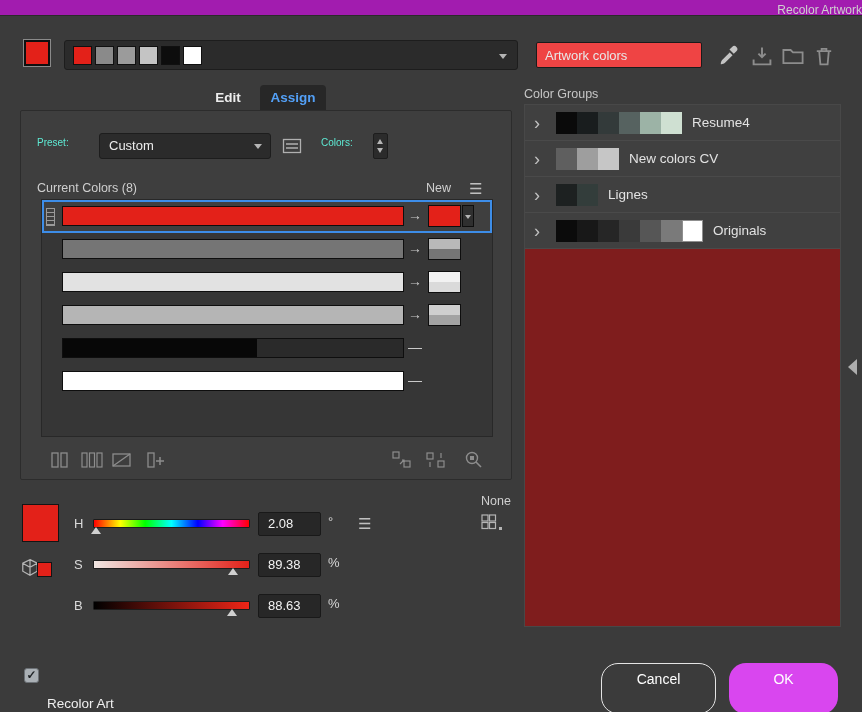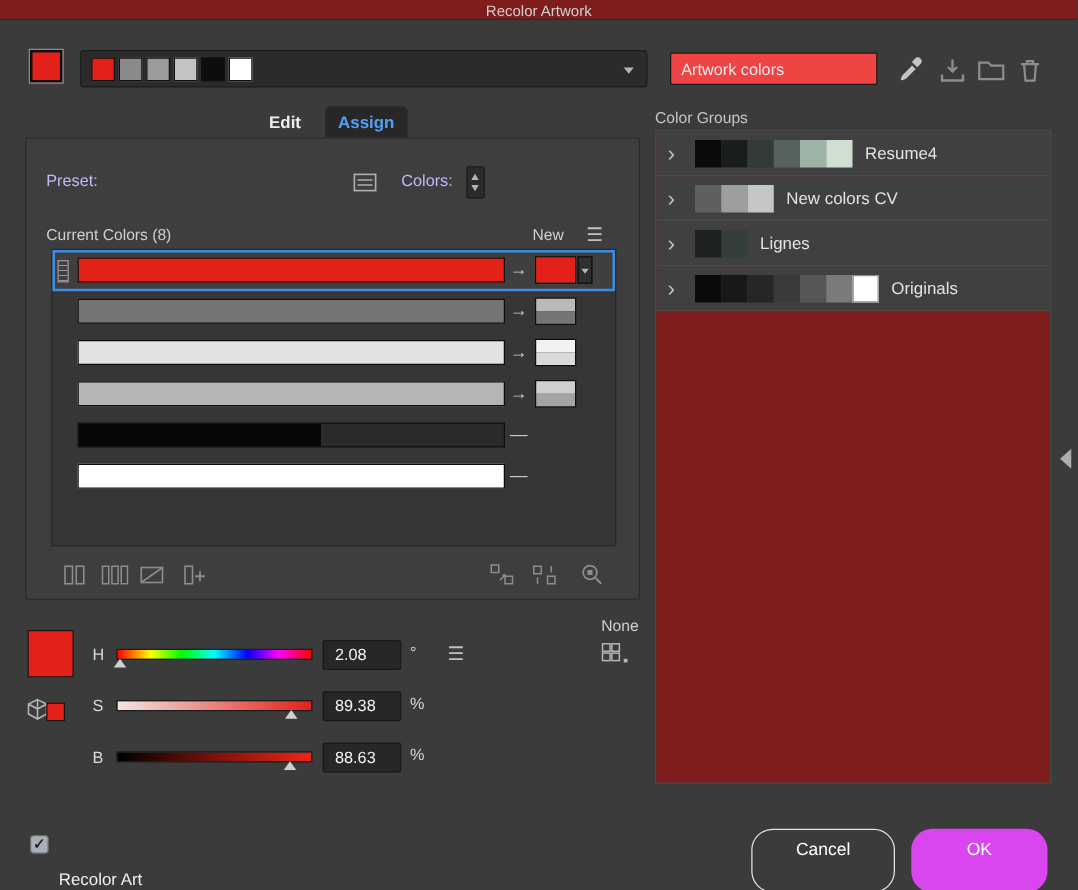--- a/index.html
+++ b/index.html
@@ -1,40 +1,40 @@
 <!DOCTYPE html>
 <html><head>
 <meta charset="utf-8">
 <style>
   * { margin:0; padding:0; box-sizing:border-box; }
   html,body { width:862px; height:712px; }
   body { font-family:"Liberation Sans",sans-serif; background:#3b3b3b; overflow:hidden; position:relative; }
 
   
-  .titlebar { position:absolute; top:0; left:0; right:0; height:16px; background:#7f1d1d; border-bottom:1px solid #2b2b2b; text-align:center; }
+  .titlebar { position:absolute; top:0; left:0; right:0; height:16px; background:#a21caf; border-bottom:1px solid #2b2b2b; text-align:right; }
   .titlebar span { font-size:12px; color:#cfcfcf; line-height:14px; }
 
   
   .sel-swatch { position:absolute; left:24px; top:40px; width:26px; height:26px; border:2px solid #0f0f0f; outline:1px solid #8a8a8a; }
   .swatch-combo { position:absolute; left:64px; top:40px; width:454px; height:30px; background:#2b2b2b; border:1px solid #1d1d1d; border-radius:3px; display:flex; align-items:center; gap:3px; padding:0 26px 0 8px; cursor:pointer; }
   .swatch-combo .sw { width:19px; height:19px; border:1px solid #101010; flex:0 0 auto; }
   .chev { width:0; height:0; border-left:4px solid transparent; border-right:4px solid transparent; border-top:5px solid #b5b5b5; }
   .swatch-combo .chev { position:absolute; right:10px; top:13px; }
   .text-field { position:absolute; left:536px; top:42px; width:166px; height:26px; background:#ef4444; border:1px solid #1b1b1b; border-radius:2px; color:#e8e8e8; font-size:13px; padding:0 8px; font-family:"Liberation Sans",sans-serif; }
   .tool-btn { position:absolute; top:44px; width:24px; height:24px; cursor:pointer; }
   .tool-btn svg { width:100%; height:100%; }
 
   
   .tab { position:absolute; top:85px; height:25px; text-align:center; line-height:25px; font-size:13.5px; font-weight:bold; cursor:pointer; }
   .tab-edit { left:206px; width:44px; color:#ededed; }
   .tab-assign { left:260px; width:66px; color:#53a0f7; background:#272727; border-radius:4px 4px 0 0; }
 
   
   .panel { position:absolute; left:20px; top:110px; width:492px; height:370px; background:#3e3e3e; border:1px solid #2c2c2c; border-radius:2px; }
-  .plabel { position:absolute; font-size:13px; color:#c4b5fd; }
+  .plabel { position:absolute; font-size:10px; color:#5eead4; }
   .dropdown { position:absolute; height:26px; background:#2b2b2b; border:1px solid #1d1d1d; border-radius:3px; color:#ececec; font-size:13px; line-height:24px; padding-left:9px; cursor:pointer; }
   .dropdown .chev { position:absolute; right:8px; top:10px; }
   .preset-dd { left:78px; top:22px; width:172px; }
   .auto-dd { left:369px; top:22px; width:108px; }
   .reduce-btn { position:absolute; left:260px; top:24px; width:22px; height:22px; cursor:pointer; }
   .stepper { position:absolute; left:352px; top:22px; width:15px; height:26px; background:#2b2b2b; border:1px solid #1d1d1d; border-radius:2px; cursor:pointer; }
   .stepper::before { content:""; position:absolute; left:3px; top:5px; border-left:3.5px solid transparent; border-right:3.5px solid transparent; border-bottom:5px solid #b5b5b5; }
   .stepper::after { content:""; position:absolute; left:3px; bottom:5px; border-left:3.5px solid transparent; border-right:3.5px solid transparent; border-top:5px solid #b5b5b5; }
   .menu-icon { color:#c0c0c0; font-size:15px; line-height:15px; cursor:pointer; }
   .menu-icon::before { content:"☰"; }
@@ -134,20 +134,24 @@
     <svg viewBox="0 0 20 20">
         <path d="M4 6h12M8 6V4h4v2M6 6l1 11h6l1-11" fill="none" stroke="#8d8d8d" stroke-width="1.5"></path>
       </svg>
   </span>
 
   <div class="tab tab-edit">Edit</div>
   <div class="tab tab-assign">Assign</div>
 
   <div class="panel">
     <span class="plabel" style="left:16px;top:26px;">Preset:</span>
+    <div class="dropdown preset-dd">
+      <span>Custom</span>
+      <span class="chev"></span>
+    </div>
     <span class="reduce-btn">
       <svg viewBox="0 0 22 22">
           <rect x="2.5" y="4.5" width="17" height="13" fill="none" stroke="#b0b0b0" stroke-width="1.3"></rect>
           <path d="M5 9h12M5 13h12" stroke="#b0b0b0" stroke-width="1.3"></path>
         </svg>
     </span>
     <span class="plabel" style="left:300px;top:26px;">Colors:</span>
     <span class="stepper"></span>
 
     <span class="plabel" style="left:16px;top:70px;font-size:12.5px;color:#cfcfcf;">Current Colors (8)</span>

